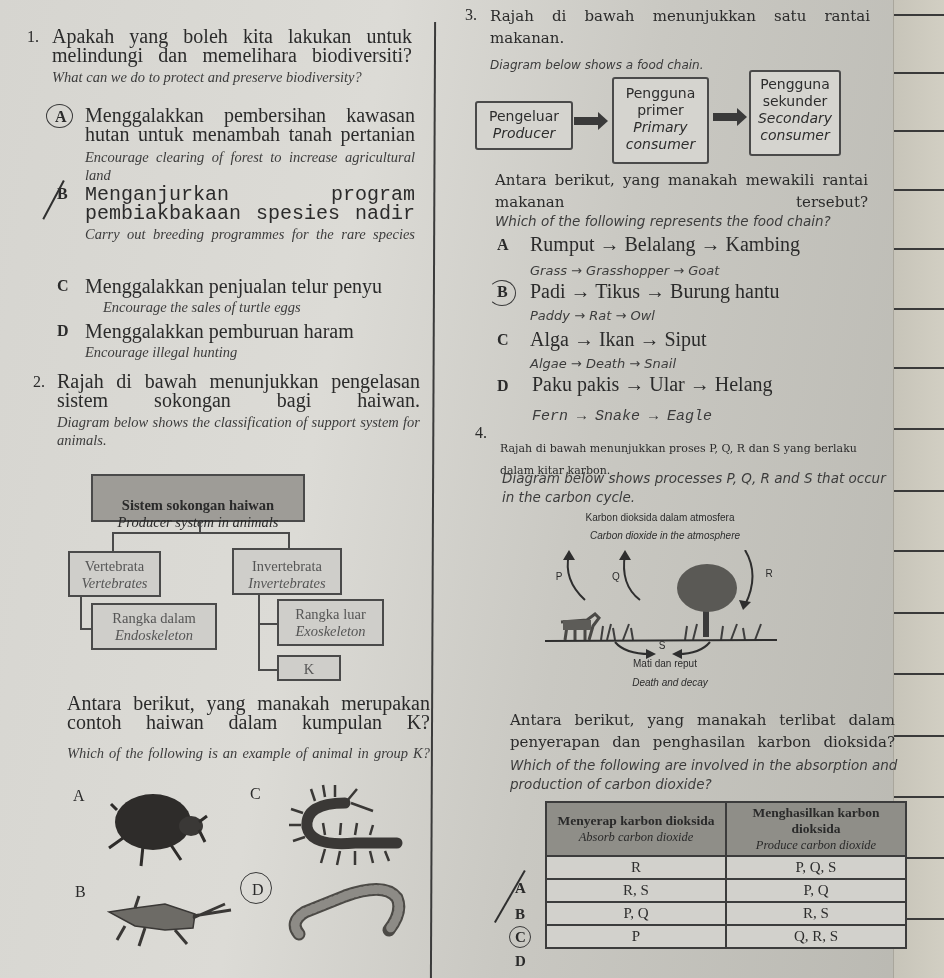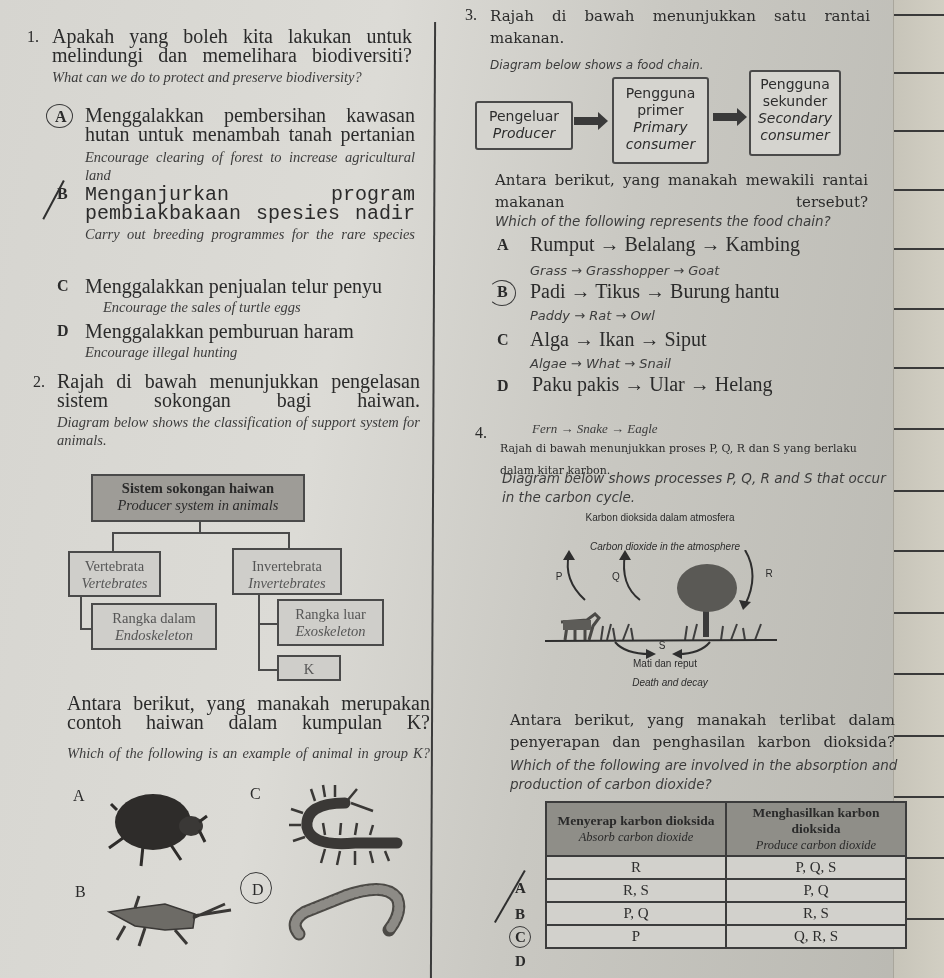--- a/index.html
+++ b/index.html
@@ -135,21 +135,21 @@
       <div class="abs eng" style="left:85px; top:343px; width:340px;">Encourage illegal hunting</div>
     </div>
   </section>
 
   <section>
     <div class="abs q" style="left:33px; top:372px;">2.</div>
     <div class="abs malay justify" style="left:57px; top:372px; width:363px;">Rajah di bawah menunjukkan pengelasan sistem sokongan bagi haiwan.</div>
     <div class="abs eng justify" style="left:57px; top:413px; width:363px;">Diagram below shows the classification of support system for animals.</div>
 
     <div>
-      <div class="tree-box root" style="left:91px; top:474px; width:214px; height:48px; padding-top:4px;">
+      <div class="tree-box root" style="left:91px; top:474px; width:214px; height:48px; padding-top:21px;">
         <div>Sistem sokongan haiwan</div>
         <div class="en">Producer system in animals</div>
       </div>
       <div class="tree-line" style="left:199px; top:522px; width:2px; height:12px;"></div>
       <div class="tree-line" style="left:112px; top:532px; width:178px; height:2px;"></div>
       <div class="tree-line" style="left:112px; top:532px; width:2px; height:20px;"></div>
       <div class="tree-line" style="left:288px; top:532px; width:2px; height:18px;"></div>
 
       <div class="tree-box" style="left:68px; top:551px; width:93px; height:46px; padding-top:5px;">
         <div>Vertebrata</div>
@@ -256,37 +256,37 @@
     </div>
     <div>
       <div class="opt-letter" style="left:497px; top:283px;">B</div>
       <div class="circle-mark" style="left:488px; top:280px; width:28px; height:26px; border-left-color:transparent; border-bottom-color:#3a3a3a;"></div>
       <div class="abs malay" style="left:530px; top:282px;">Padi → Tikus → Burung hantu</div>
       <div class="abs eng" style="left:530px; top:307px; font-family:'DejaVu Sans', sans-serif; font-size:13px;">Paddy → Rat → Owl</div>
     </div>
     <div>
       <div class="opt-letter" style="left:497px; top:331px;">C</div>
       <div class="abs malay" style="left:530px; top:330px;">Alga → Ikan → Siput</div>
-      <div class="abs eng" style="left:530px; top:355px; font-family:'DejaVu Sans', sans-serif; font-size:13px;">Algae → What → Snail</div>
+      <div class="abs eng" style="left:530px; top:355px; font-family:'DejaVu Sans', sans-serif; font-size:13px;">Algae → Death → Snail</div>
     </div>
     <div>
       <div class="opt-letter" style="left:497px; top:377px;">D</div>
       <div class="abs malay" style="left:532px; top:375px;">Paku pakis → Ular → Helang</div>
-      <div class="abs eng" style="left:532px; top:420px; font-family:Liberation Serif, serif; font-size:13px;">Fern → Snake → Eagle</div>
+      <div class="abs eng" style="left:532px; top:408px; font-family:Liberation Mono, monospace; font-size:15px;">Fern → Snake → Eagle</div>
     </div>
   </section>
 
   <section>
     <div class="abs q" style="left:475px; top:423px;">4.</div>
     <div class="abs malay" style="left:500px; top:438px; width:390px; font-family:'DejaVu Serif', serif; font-size:11px; line-height:22px;">Rajah di bawah menunjukkan proses P, Q, R dan S yang berlaku dalam kitar karbon.</div>
     <div class="abs eng" style="left:502px; top:469px; width:390px; font-family:'DejaVu Sans', sans-serif; font-size:13.5px; line-height:19px;">Diagram below shows processes P, Q, R and S that occur in the carbon cycle.</div>
 
     <div>
       <div class="cd-text" style="left:540px; top:512px; width:240px;">Karbon dioksida dalam atmosfera</div>
-      <div class="cd-text en" style="left:540px; top:530px; width:250px;margin-top:11px;">Carbon dioxide in the atmosphere</div>
+      <div class="cd-text en" style="left:540px; top:530px; width:250px;">Carbon dioxide in the atmosphere</div>
 
       <svg class="abs" style="left:545px; top:550px;" width="250" height="100" viewBox="0 0 250 100">
 
         <path d="M40 50 Q18 30 24 4" stroke="#2e2e2e" stroke-width="2" fill="none"></path>
         <path d="M18 10 L24 0 L30 10 Z" fill="#2e2e2e"></path>
 
         <path d="M95 50 Q75 35 80 4" stroke="#2e2e2e" stroke-width="2" fill="none"></path>
         <path d="M74 10 L80 0 L86 10 Z" fill="#2e2e2e"></path>
 
         <path d="M200 0 Q215 25 200 55" stroke="#2e2e2e" stroke-width="2" fill="none"></path>

